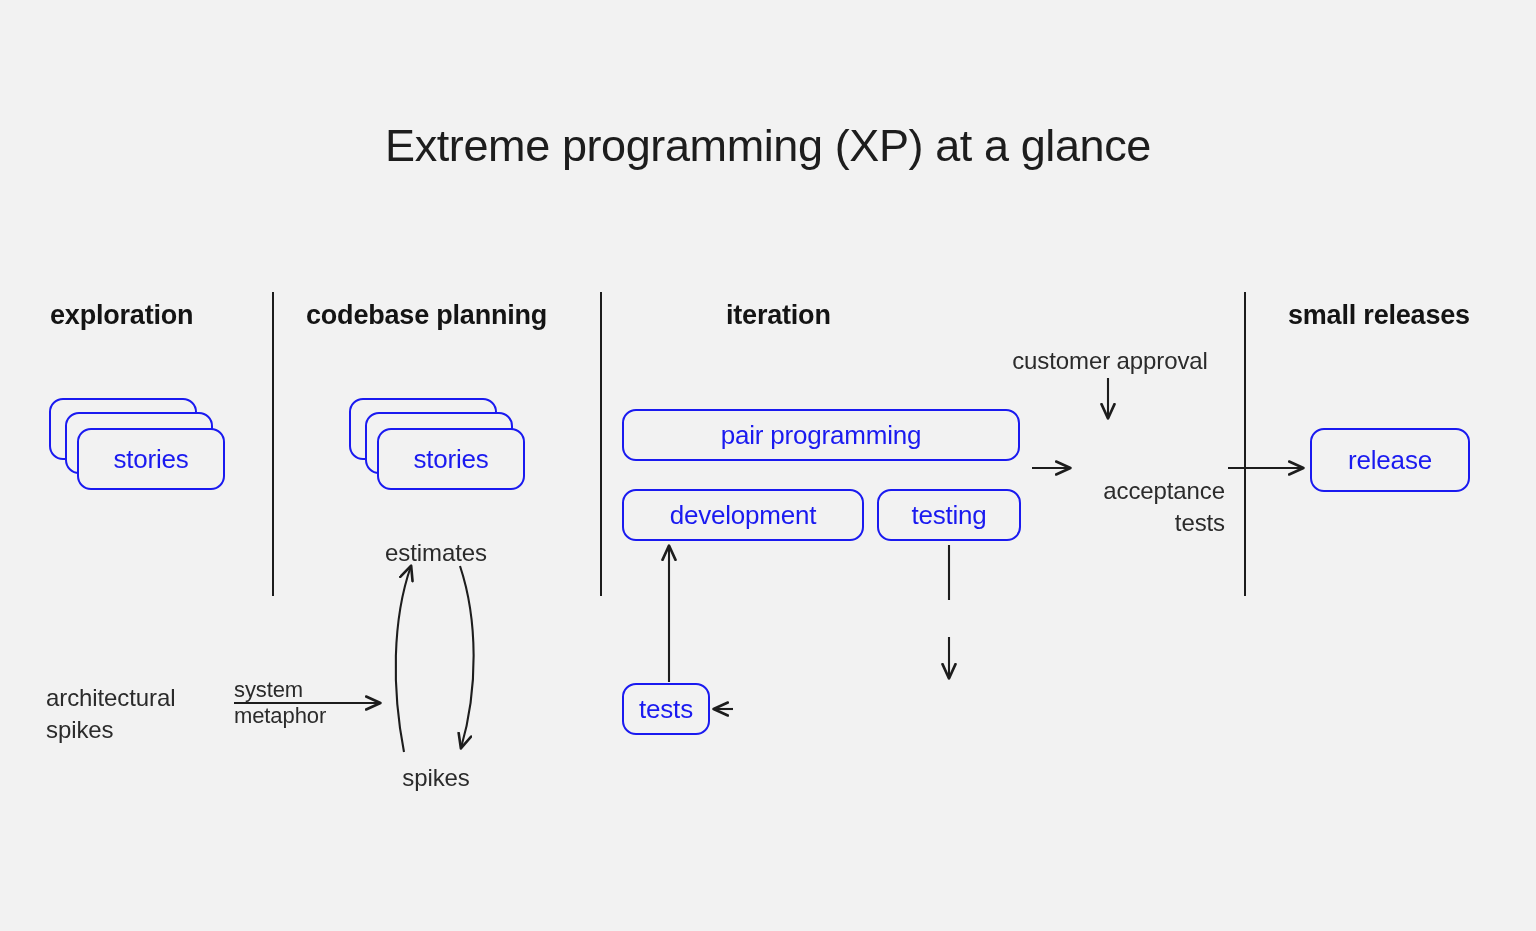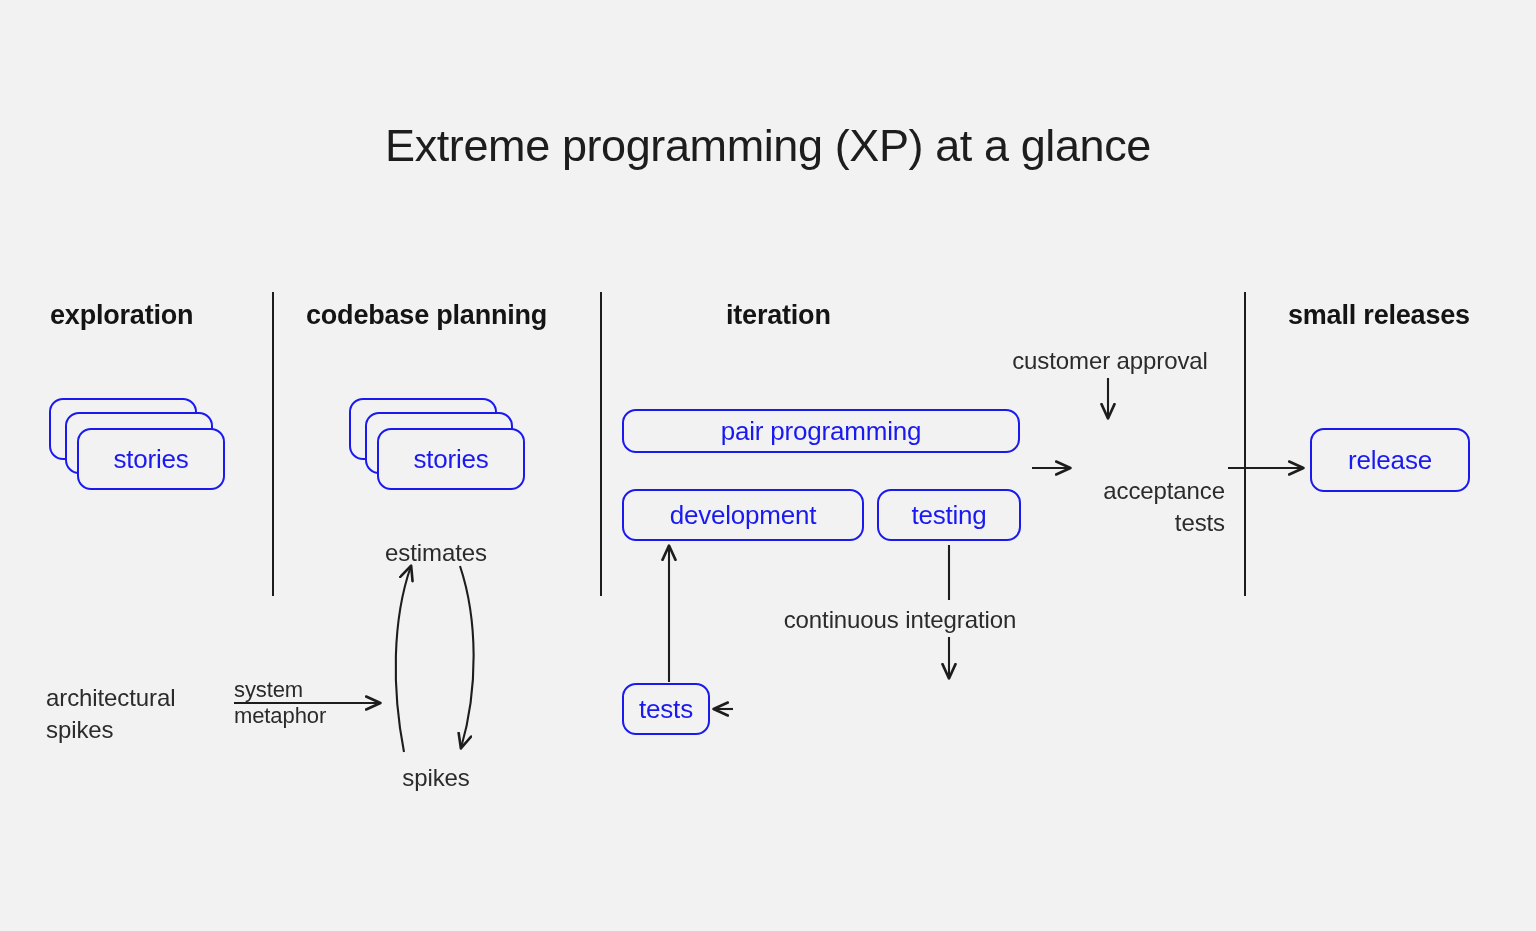--- a/index.html
+++ b/index.html
@@ -125,26 +125,25 @@
   <div class="label" style="left:234px; top:675px; font-size:22px;">system</div>
   <div class="label" style="left:234px; top:701px; font-size:22px;">metaphor</div>
 
   <div class="card ghost" style="left:349px; top:398px; width:148px; height:62px;"></div>
   <div class="card ghost" style="left:365px; top:412px; width:148px; height:62px;"></div>
   <div class="card" style="left:377px; top:428px; width:148px; height:62px;">stories</div>
 
   <div class="label center" style="left:336px; top:537px; width:200px;">estimates</div>
   <div class="label center" style="left:336px; top:762px; width:200px;">spikes</div>
 
-  <div class="card" style="left:622px; top:409px; width:398px; height:44px;">pair programming</div>
+  <div class="card" style="left:622px; top:409px; width:398px; height:52px;">pair programming</div>
   <div class="card" style="left:622px; top:489px; width:242px; height:52px;">development</div>
   <div class="card" style="left:877px; top:489px; width:144px; height:52px;">testing</div>
   <div class="card" style="left:622px; top:683px; width:88px; height:52px;">tests</div>
 
-  <div class="label center" style="left:700px; top:604px; width:400px;">continuous integration</div>
 
   <div class="label center" style="left:930px; top:345px; width:360px;">customer approval</div>
   <div class="label right" style="left:1000px; top:430px; width:225px;">
     <span>acceptance</span><br>
     <span>tests</span>
   </div>
 
   <div class="card" style="left:1310px; top:428px; width:160px; height:64px;">release</div>
 
   <svg id="connectors" viewBox="0 0 1536 931">

